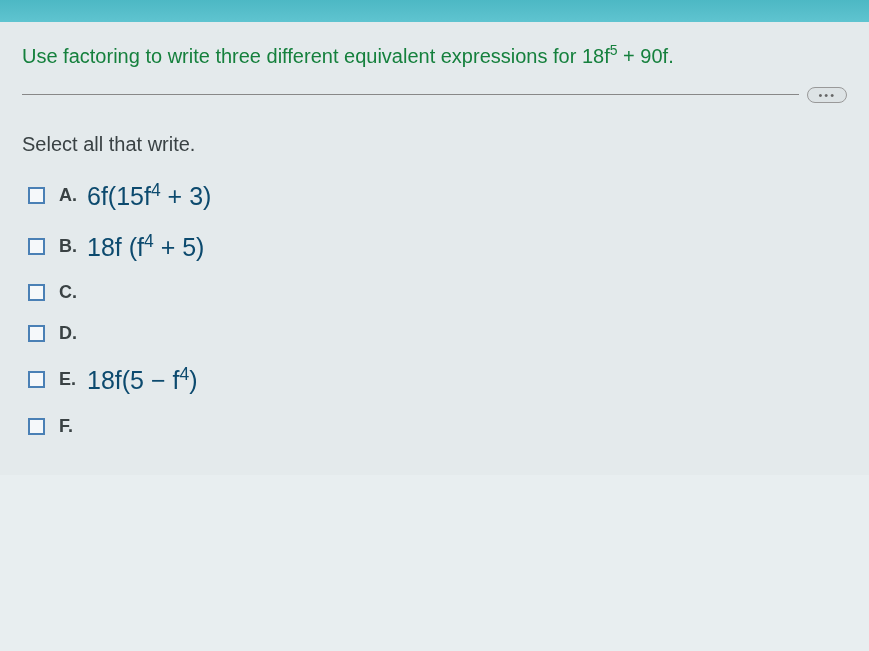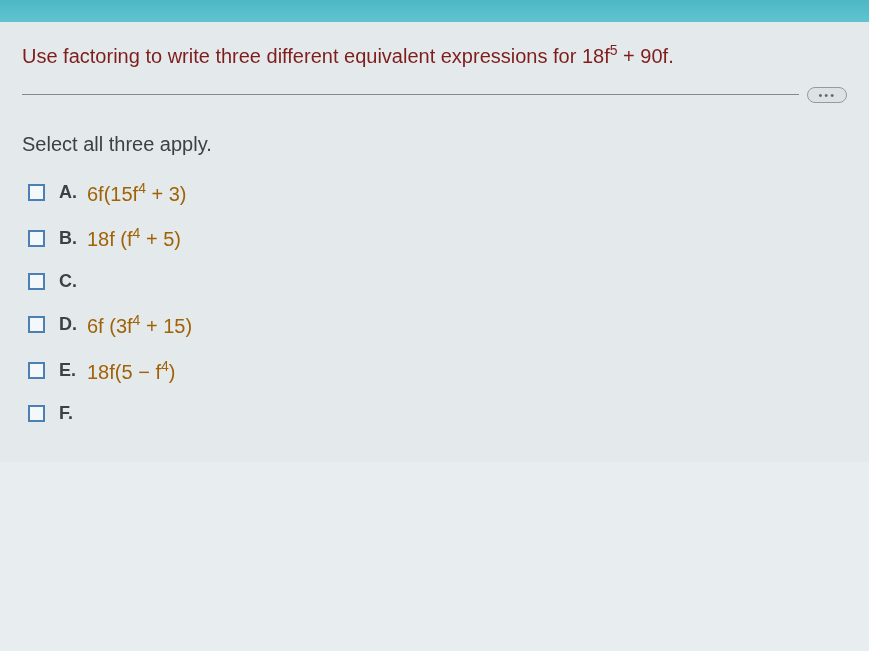--- a/index.html
+++ b/index.html
@@ -19,21 +19,21 @@
       width: 100%;
       height: 22px;
       background: linear-gradient(to bottom, #4db8c4, #5fc4d0);
     }
     .content {
       padding: 18px 22px;
       background: #e4eaec;
     }
     .question-text {
       font-size: 20px;
-      color: #7f1d1d;
+      color: #15803d;
       line-height: 1.5;
       margin-bottom: 16px;
     }
     .question-text sup {
       font-size: 0.7em;
       vertical-align: super;
     }
     .divider-row {
       display: flex;
       align-items: center;
@@ -79,22 +79,22 @@
       cursor: pointer;
     }
     .option-letter {
       font-weight: bold;
       font-size: 18px;
       color: #3a4244;
       width: 28px;
       flex-shrink: 0;
     }
     .option-expr {
-      font-size: 20px;
-      color: #a16207;
+      font-size: 25px;
+      color: #0c4a6e;
     }
     .option-expr sup {
       font-size: 0.7em;
       vertical-align: super;
     }
   </style>
 </head>
 <body>
 
 <div class="top-bar"></div>
@@ -103,41 +103,40 @@
 
   <div class="question-text">
     <span>Use factoring to write three different equivalent expressions for </span><span>18f<sup>5</sup> + 90f.</span>
   </div>
 
   <div class="divider-row">
     <div class="divider-line"></div>
     <div class="ellipsis-button">•••</div>
   </div>
 
-  <div class="instruction">Select all three apply.</div>
+  <div class="instruction">Select all that write.</div>
 
   <div class="options">
     <div class="option-row">
       <div class="checkbox"></div>
       <div class="option-letter">A.</div>
       <div class="option-expr">6f(15f<sup>4</sup> + 3)</div>
     </div>
     <div class="option-row">
       <div class="checkbox"></div>
       <div class="option-letter">B.</div>
       <div class="option-expr">18f (f<sup>4</sup> + 5)</div>
     </div>
     <div class="option-row">
       <div class="checkbox"></div>
       <div class="option-letter">C.</div>
     </div>
     <div class="option-row">
       <div class="checkbox"></div>
       <div class="option-letter">D.</div>
-      <div class="option-expr">6f (3f<sup>4</sup> + 15)</div>
     </div>
     <div class="option-row">
       <div class="checkbox"></div>
       <div class="option-letter">E.</div>
       <div class="option-expr">18f(5 − f<sup>4</sup>)</div>
     </div>
     <div class="option-row">
       <div class="checkbox"></div>
       <div class="option-letter">F.</div>
     </div>

